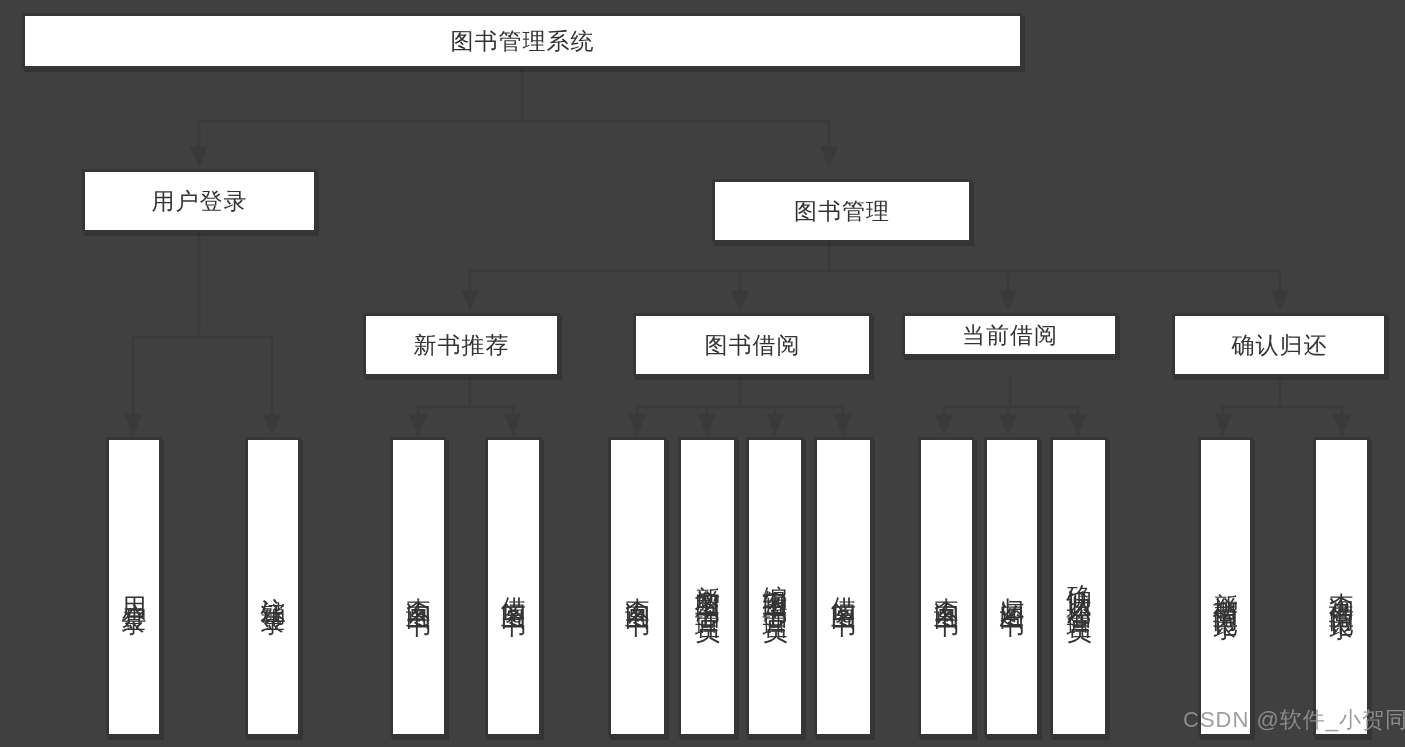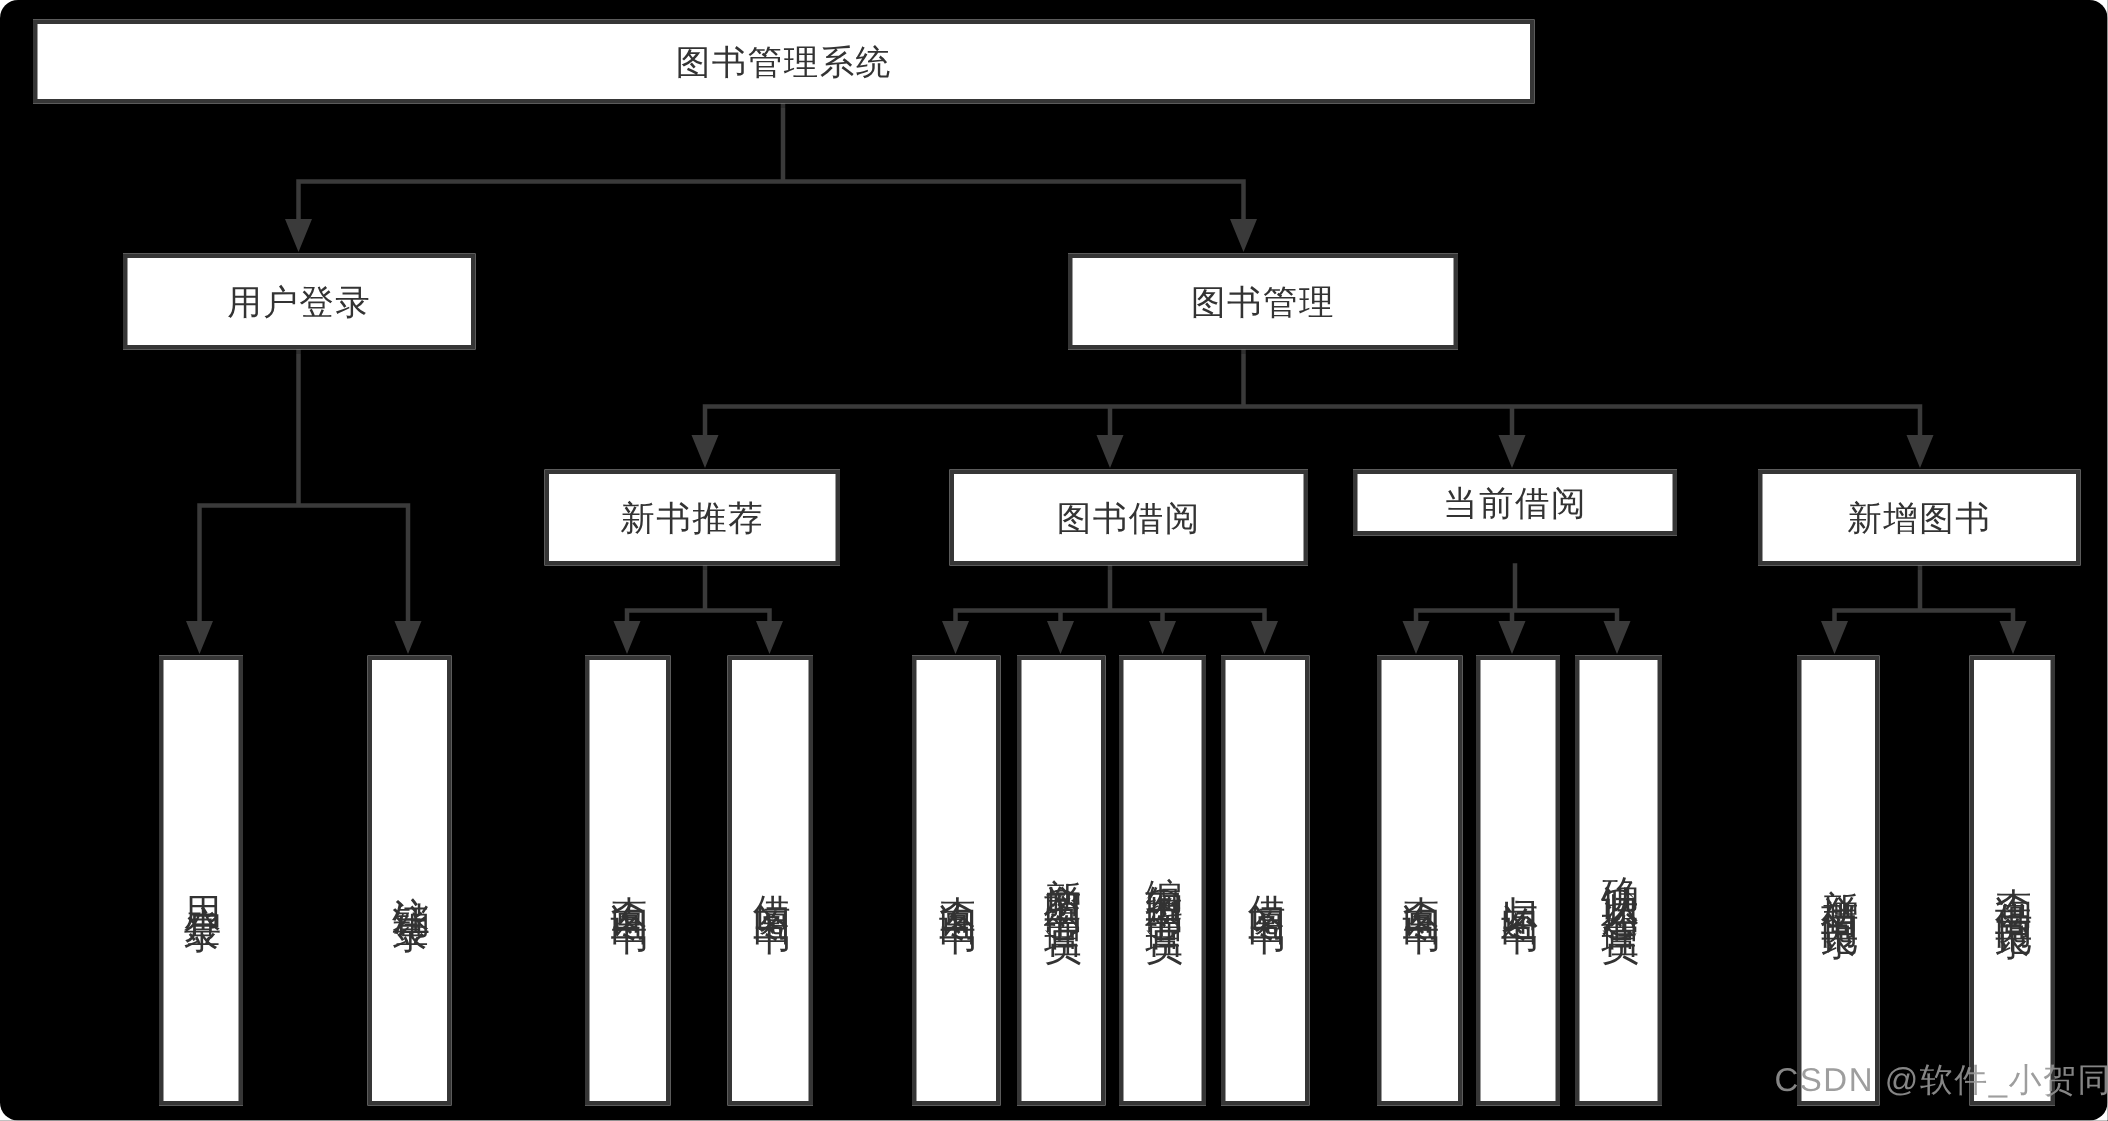--- a/index.html
+++ b/index.html
@@ -1,23 +1,22 @@
 <!DOCTYPE html>
 <html><head>
 <meta charset="utf-8">
 <style>
   html,body{margin:0;padding:0;background:#ffffff;}
   .canvas{
     position:relative;
     width:1405px;height:747px;
-    background:#000000;
+    background:#404040;
     overflow:hidden;
     font-family:"Liberation Sans","DejaVu Sans",sans-serif;
     color:#333333;
-    border-radius:12px;
   }
   .wires{position:absolute;left:0;top:0;z-index:1;}
   .node{
     position:absolute;
     box-sizing:border-box;
     background:#ffffff;
     border:3px solid #363636;
     box-shadow:2px 3px 0 rgba(0,0,0,0.18);
     display:flex;align-items:center;justify-content:center;
     z-index:2;
@@ -61,26 +60,26 @@
       M470 312 l-9 -22 h18 z  M740 312 l-9 -22 h18 z  M1008 312 l-9 -22 h18 z  M1280 312 l-9 -22 h18 z
       M418 436 l-9 -22 h18 z  M513 436 l-9 -22 h18 z
       M637 436 l-9 -22 h18 z  M707 436 l-9 -22 h18 z  M775 436 l-9 -22 h18 z  M843 436 l-9 -22 h18 z
       M944 436 l-9 -22 h18 z  M1008 436 l-9 -22 h18 z  M1078 436 l-9 -22 h18 z
       M1223 436 l-9 -22 h18 z M1342 436 l-9 -22 h18 z"></path>
   </svg>
 
   <div class="node hnode" style="left:22px;top:13px;width:1001px;height:56px">图书管理系统</div>
 
   <div class="node hnode" style="left:82px;top:169px;width:235px;height:64px">用户登录</div>
-  <div class="node hnode" style="left:712px;top:169px;width:260px;height:64px">图书管理</div>
+  <div class="node hnode" style="left:712px;top:179px;width:260px;height:64px">图书管理</div>
 
   <div class="node hnode" style="left:363px;top:313px;width:197px;height:64px">新书推荐</div>
   <div class="node hnode" style="left:633px;top:313px;width:239px;height:64px">图书借阅</div>
   <div class="node hnode" style="left:902px;top:313px;width:216px;height:44px">当前借阅</div>
-  <div class="node hnode" style="left:1172px;top:313px;width:215px;height:64px">新增图书</div>
+  <div class="node hnode" style="left:1172px;top:313px;width:215px;height:64px">确认归还</div>
 
   <div class="node vnode" style="left:106px;top:437px;width:56px;height:300px">用户登录</div>
   <div class="node vnode" style="left:245px;top:437px;width:56px;height:300px">注销登录</div>
 
   <div class="node vnode" style="left:390px;top:437px;width:57px;height:300px">查询图书</div>
   <div class="node vnode" style="left:485px;top:437px;width:57px;height:300px">借阅图书</div>
 
   <div class="node vnode" style="left:608px;top:437px;width:59px;height:300px">查询图书</div>
   <div class="node vnode" style="left:678px;top:437px;width:59px;height:300px">新增图书（管理员）</div>
   <div class="node vnode" style="left:746px;top:437px;width:58px;height:300px">编辑图书（管理员）</div>

